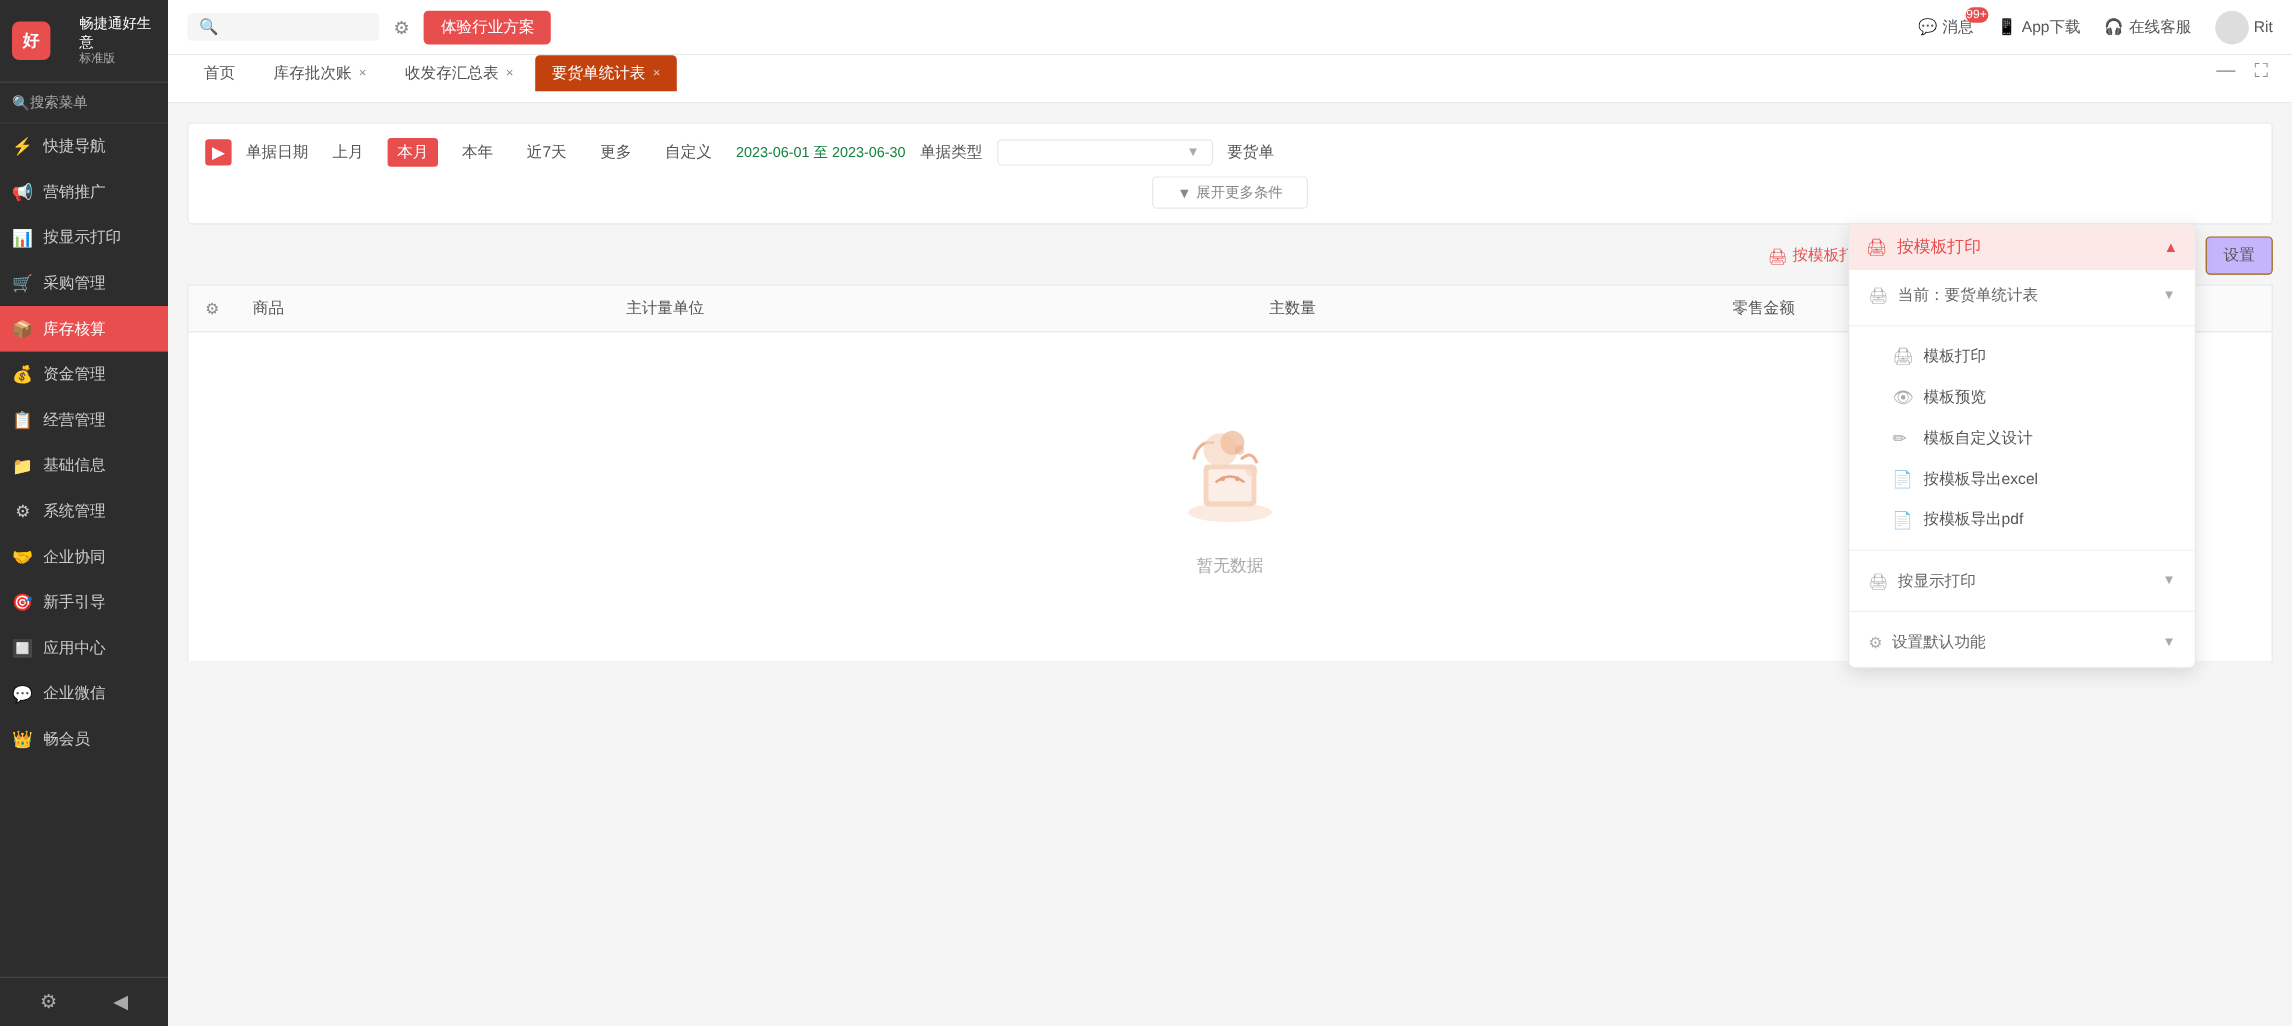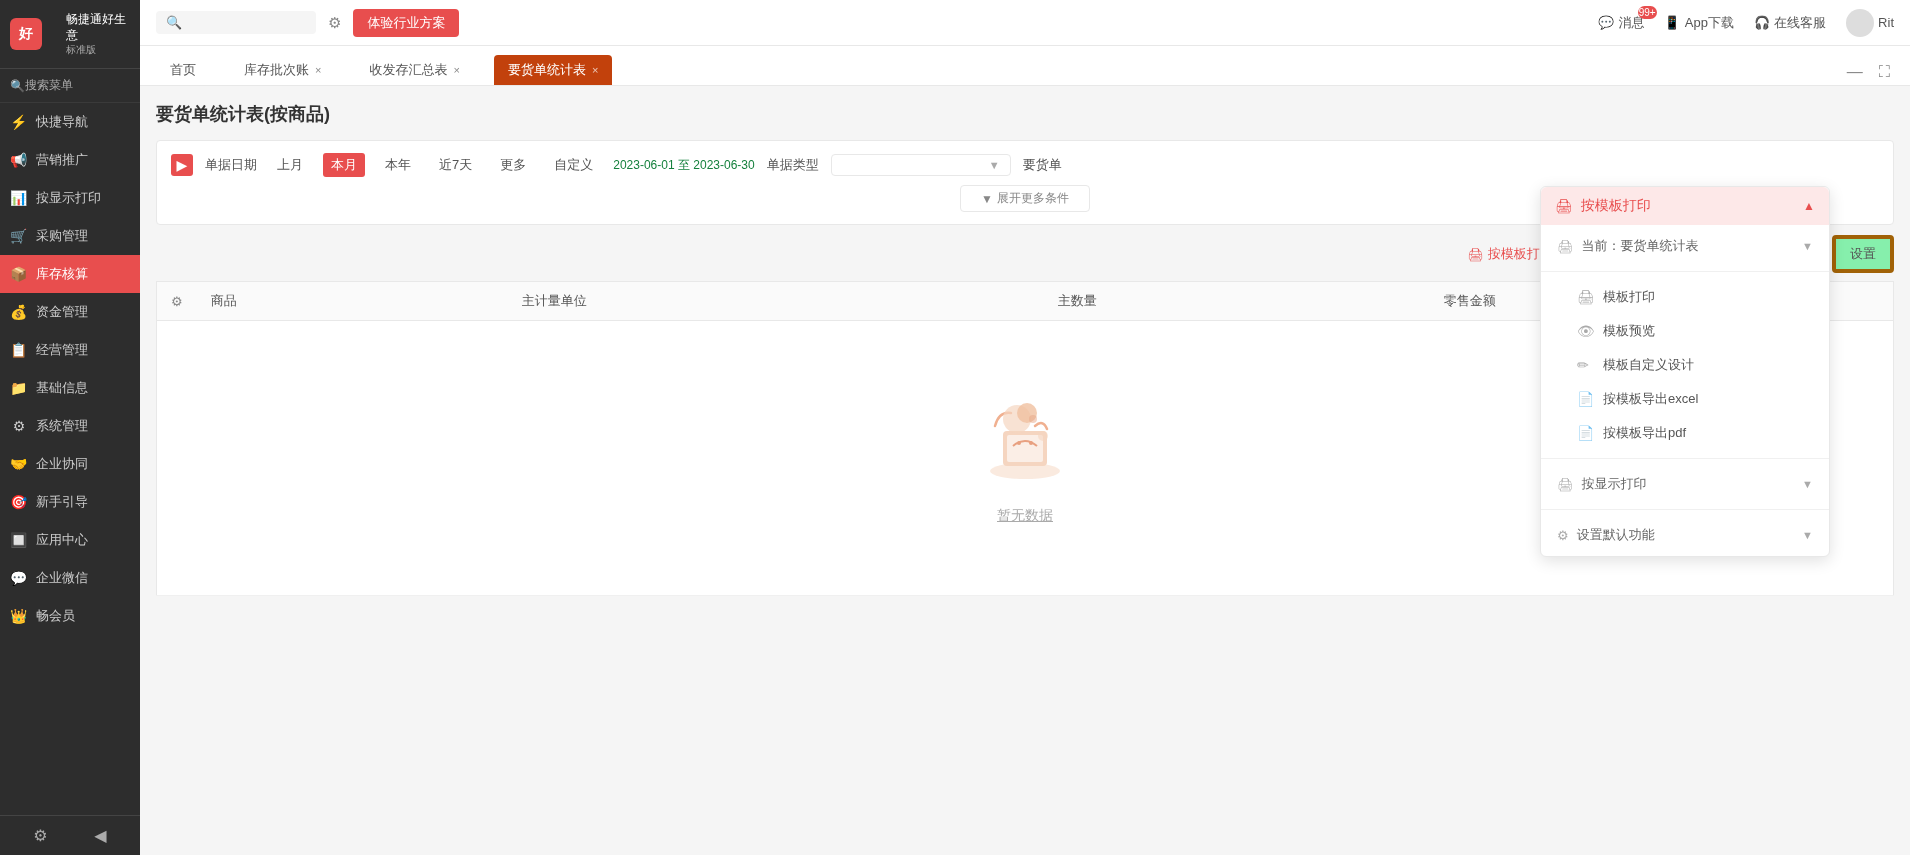--- a/index.html
+++ b/index.html
@@ -147,26 +147,26 @@
       height: 28px;
       background: #ddd;
       border-radius: 50%;
     }
     .topbar-username { color: #555; font-size: 13px; }
 
     
     .tabs {
       background: #fff;
       display: flex;
-      align-items: flex-end;
+      align-items: flex-start;
       border-bottom: 1px solid #e8e8e8;
       padding: 0 16px;
       height: 40px;
       flex-shrink: 0;
-      gap: 20px;
+      gap: 4px;
     }
     .tab {
       display: flex;
       align-items: center;
       padding: 6px 14px;
       cursor: pointer;
       font-size: 13px;
       color: #555;
       border-radius: 4px 4px 0 0;
       gap: 6px;
@@ -295,22 +295,22 @@
     .toolbar-query {
       background: #e84e4e;
       color: white;
       border: none;
       padding: 6px 20px;
       border-radius: 4px;
       cursor: pointer;
       font-size: 13px;
     }
     .toolbar-settings {
-      background: #86efac;
-      border: 4px solid #a16207;
+      background: #c4b5fd;
+      border: 1px solid #a16207;
       color: #555;
       padding: 6px 14px;
       border-radius: 4px;
       cursor: pointer;
       font-size: 13px;
     }
 
     
     .data-table {
       width: 100%;
@@ -348,21 +348,20 @@
       padding: 60px 0;
     }
     .empty-icon {
       width: 100px;
       height: 100px;
       margin-bottom: 16px;
     }
     .empty-text {
       color: #aaa;
       font-size: 14px;
-      text-decoration: underline;
     }
 
     
     .dropdown-overlay {
       position: absolute;
       top: 100px;
       right: 80px;
       background: white;
       border: 1px solid #e8e8e8;
       border-radius: 6px;
@@ -548,21 +547,20 @@
       <span>要货单统计表</span>
       <span class="tab-close">×</span>
     </div>
     <div class="tabs-right">
       <span class="tabs-right-btn">—</span>
       <span class="tabs-right-btn">⛶</span>
     </div>
   </div>
 
   <div class="page-content">
-    <div class="page-title">要货单统计表(按商品)</div>
 
     <div class="filter-bar">
       <div class="filter-row">
         <button class="filter-toggle-icon">▶</button>
         <span class="filter-label">单据日期</span>
         <button class="date-btn">上月</button>
         <button class="date-btn active">本月</button>
         <button class="date-btn">本年</button>
         <button class="date-btn">近7天</button>
         <button class="date-btn">更多</button>

